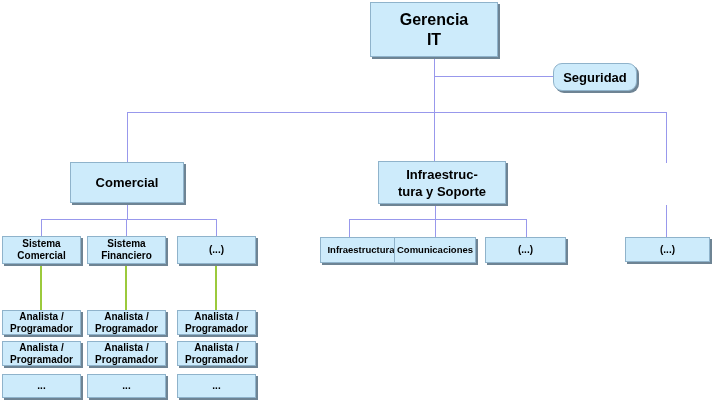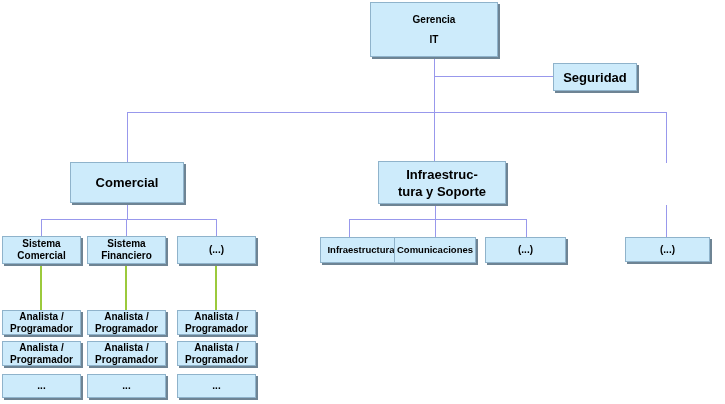--- a/index.html
+++ b/index.html
@@ -30,21 +30,21 @@
   }
   .line {
     position: absolute;
     background: var(--connector, #9898EC);
   }
   .gline {
     position: absolute;
     width: 2px;
     background: var(--connector_reports, #9CCA3C);
   }
-  .f1 { font-size: 10px; line-height: 20px; }
+  .f1 { font-size: 16px; line-height: 20px; }
   .f2 { font-size: 13px; line-height: 17px; }
   .f3 { font-size: 10px; line-height: 12px; }
   .f3s { font-size: 9.5px; line-height: 12px; }
 </style>
 </head>
 <body>
 
 <div id="stage">
 
   <div class="line" style="left:434px; top:57px; width:1px; height:105px;"></div>
@@ -66,21 +66,21 @@
   <div class="line" style="left:526px; top:219px; width:1px; height:18px;"></div>
 
   <div class="line" style="left:666px; top:205px; width:1px; height:32px;"></div>
 
   <div class="gline" style="left:40px; top:264px; height:46px;"></div>
   <div class="gline" style="left:125px; top:264px; height:46px;"></div>
   <div class="gline" style="left:215px; top:264px; height:46px;"></div>
 
   <div class="node f1" style="left:370px; top:2px; width:128px; height:55px;">Gerencia
 IT</div>
-  <div class="node f2" style="left:553px; top:63px; width:84px; height:28px;">Seguridad</div>
+  <div class="node f2" style="left:553px; top:63px; width:84px; height:28px;border-radius:9px;">Seguridad</div>
 
   <div class="node f2" style="left:70px; top:162px; width:114px; height:41px;">Comercial</div>
   <div class="node f2" style="left:378px; top:161px; width:128px; height:43px;">Infraestruc-
 tura y Soporte</div>
 
   <div class="node f3" style="left:2px; top:236px; width:79px; height:28px;">Sistema
 Comercial</div>
   <div class="node f3" style="left:87px; top:236px; width:79px; height:28px;">Sistema
 Financiero</div>
   <div class="node f3" style="left:177px; top:236px; width:79px; height:28px;">(...)</div>

